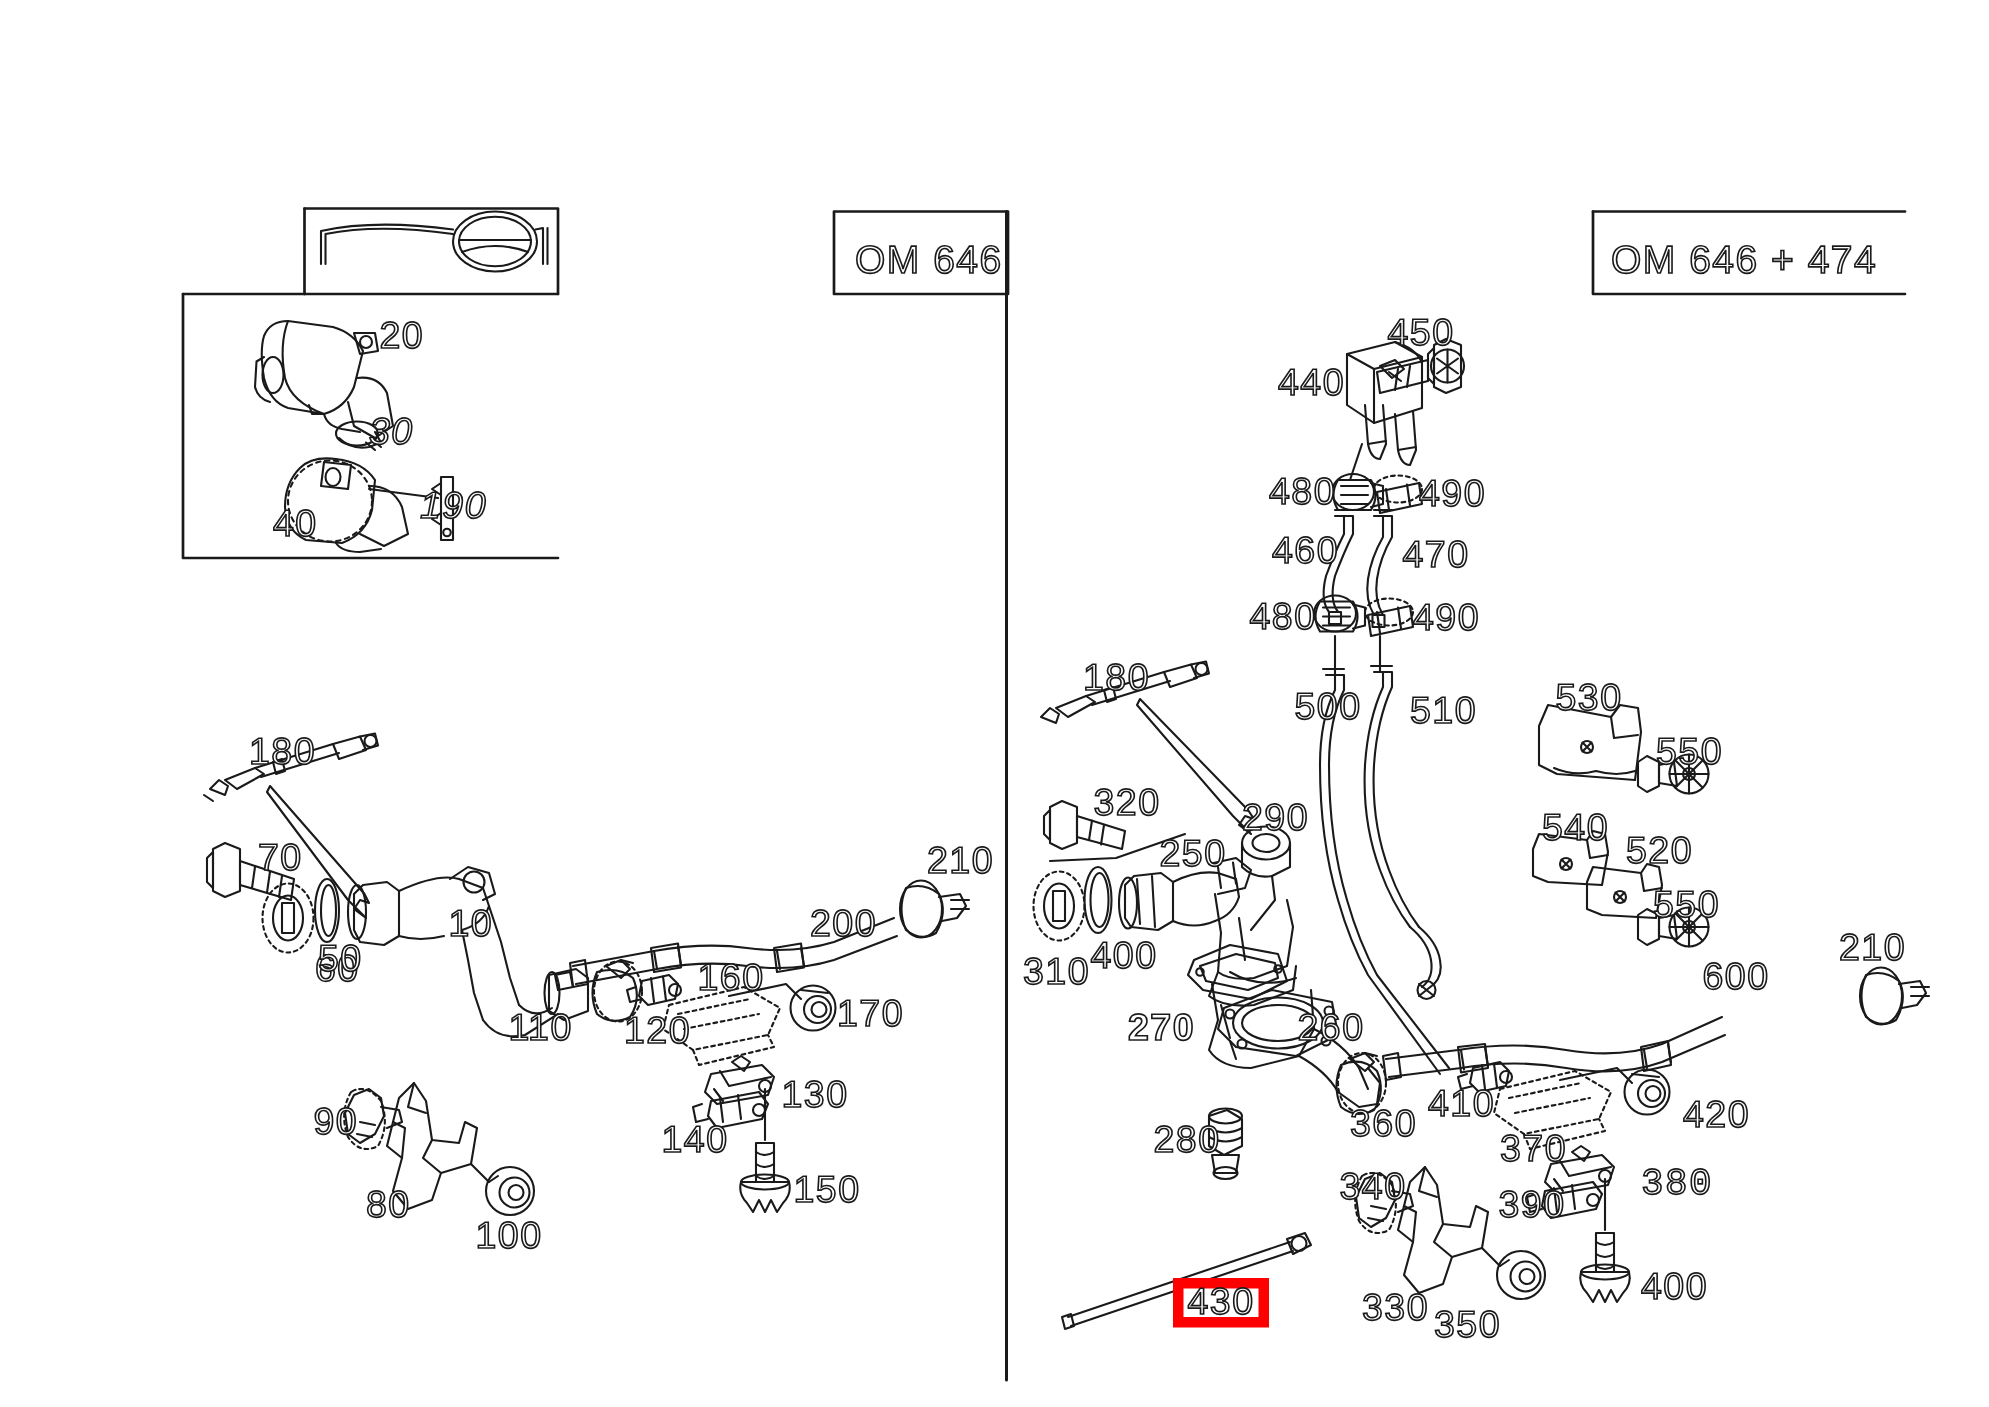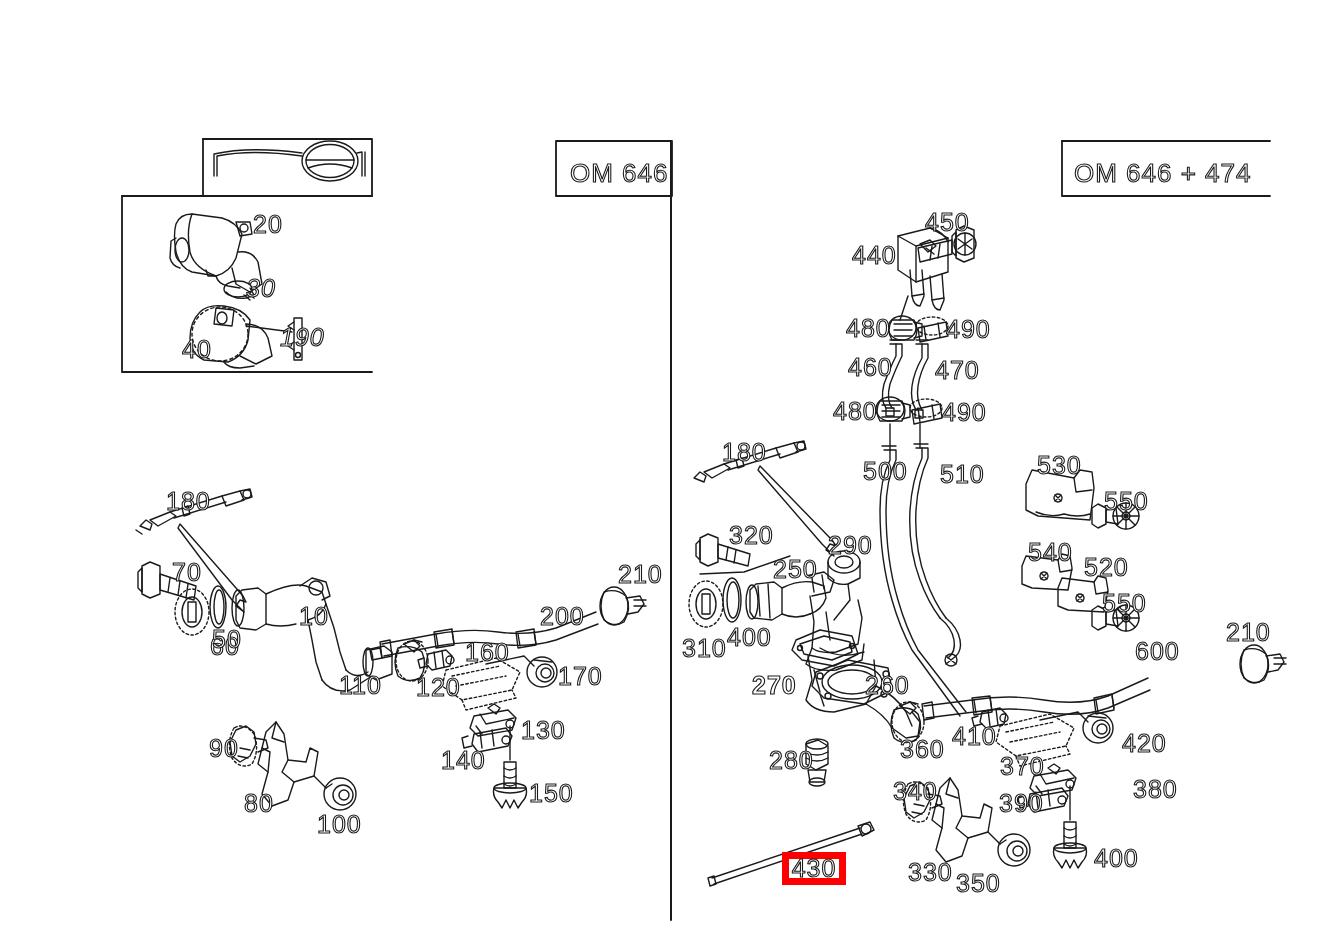--- a/index.html
+++ b/index.html
@@ -606,21 +606,21 @@
   <div class="lbl" style="left:727px;top:625px;">400</div>
   <div class="lbl" style="left:752px;top:673px;font-weight:bold;">270</div>
   <div class="lbl" style="left:865px;top:673px;">260</div>
   <div class="lbl" style="left:769px;top:748px;">280</div>
   <div class="lbl" style="left:900px;top:737px;">360</div>
   <div class="lbl" style="left:952px;top:724px;">410</div>
   <div class="lbl" style="left:1122px;top:731px;">420</div>
   <div class="lbl" style="left:1000px;top:754px;">370</div>
   <div class="lbl" style="left:893px;top:779px;">340</div>
   <div class="lbl" style="left:999px;top:791px;">390</div>
-  <div class="lbl" style="left:1133px;top:777px;">380</div>
+  <div class="lbl" style="left:1094px;top:777px;font-family:Liberation Mono, monospace;">380</div>
   <div class="lbl" style="left:1094px;top:846px;">400</div>
   <div class="lbl" style="left:908px;top:860px;">330</div>
   <div class="lbl" style="left:956px;top:871px;">350</div>
   <div class="lbl" style="left:1135px;top:639px;">600</div>
   <div class="lbl" style="left:1226px;top:620px;">210</div>
 
   <div class="hl-box" style="left:782px;top:852px;width:64px;height:33px;">
     <span class="lbl">430</span>
   </div>
 

